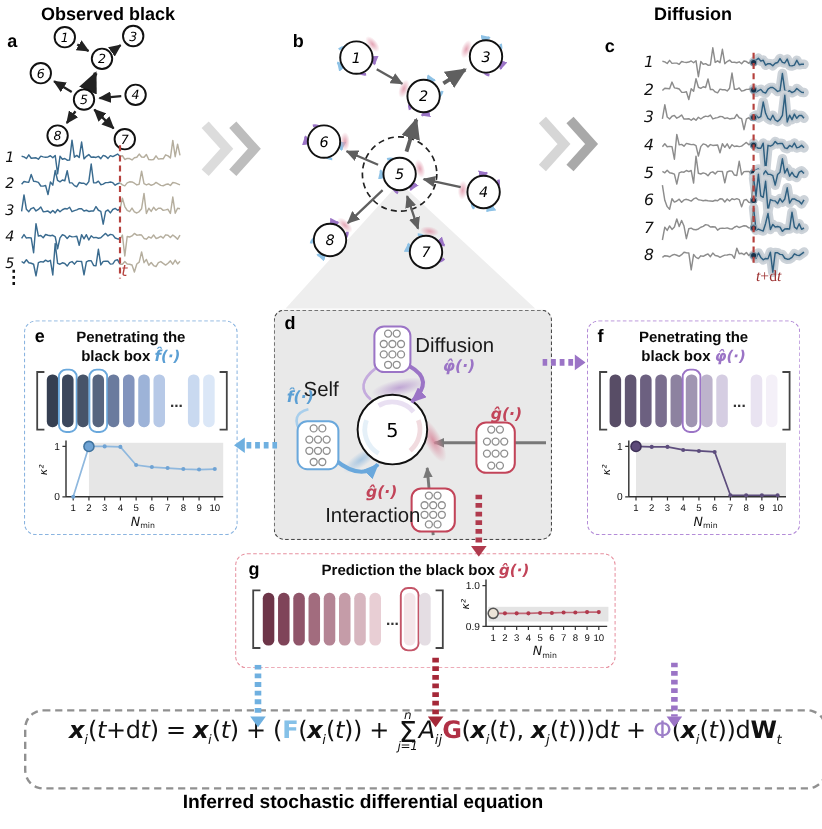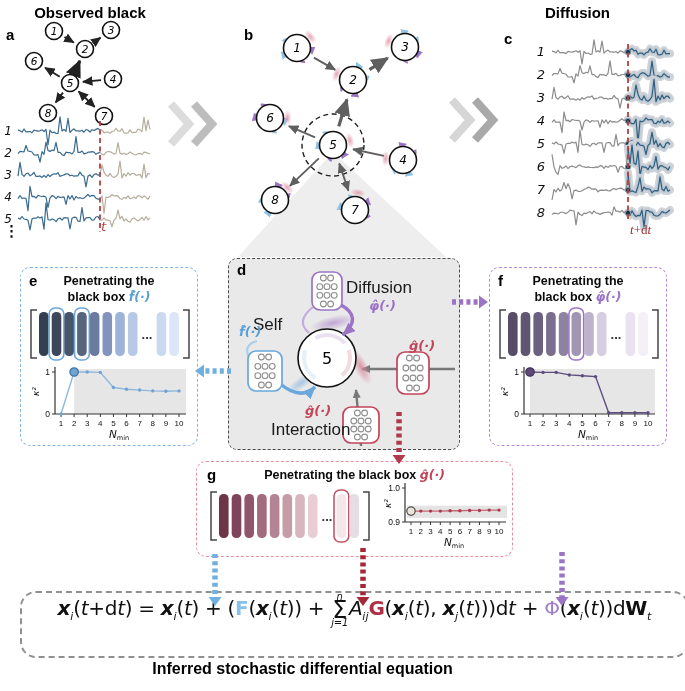--- a/index.html
+++ b/index.html
@@ -453,21 +453,21 @@
         <circle cx="112.66666666666666" cy="48.74" r="1.7" fill="#5d4d7d"></circle>
         <circle cx="125.77777777777777" cy="48.74" r="1.7" fill="#5d4d7d"></circle>
         <circle cx="138.88888888888889" cy="48.74" r="1.7" fill="#5d4d7d"></circle>
         <circle cx="152" cy="48.74" r="1.7" fill="#5d4d7d"></circle>
         <circle cx="34" cy="8" r="4.2" fill="#5d4a7a" stroke="#3f3158" stroke-width="1.3"></circle>
       </svg>
   </div>
 
   <div id="panelG" class="abs panel">
     <div class="abs plabel" style="left:10px;top:4px">g</div>
-    <div class="ptitle" style="top:5px"><span>Penetrating the black box </span><span class="efunc" style="color:#c24459">ĝ(·)</span></div>
+    <div class="ptitle" style="top:5px"><span>Prediction the black box </span><span class="efunc" style="color:#c24459">ĝ(·)</span></div>
     <svg id="gbars" class="abs" style="left:8px;top:26px" width="172" height="58">
         <path d="M12,4 H6 V52 H12" fill="none" stroke="#444" stroke-width="1.5"></path>
         <rect x="14" y="6" width="9.6" height="44" rx="4.5" fill="#6d3548"></rect>
         <rect x="26.7" y="6" width="9.6" height="44" rx="4.5" fill="#7f4459"></rect>
         <rect x="39.4" y="6" width="9.6" height="44" rx="4.5" fill="#90556a"></rect>
         <rect x="52.099999999999994" y="6" width="9.6" height="44" rx="4.5" fill="#a26c7e"></rect>
         <rect x="64.8" y="6" width="9.6" height="44" rx="4.5" fill="#b48494"></rect>
         <rect x="77.5" y="6" width="9.6" height="44" rx="4.5" fill="#c59ca8"></rect>
         <rect x="90.2" y="6" width="9.6" height="44" rx="4.5" fill="#d7b6bf"></rect>
         <rect x="102.9" y="6" width="9.6" height="44" rx="4.5" fill="#e8ced4"></rect>

